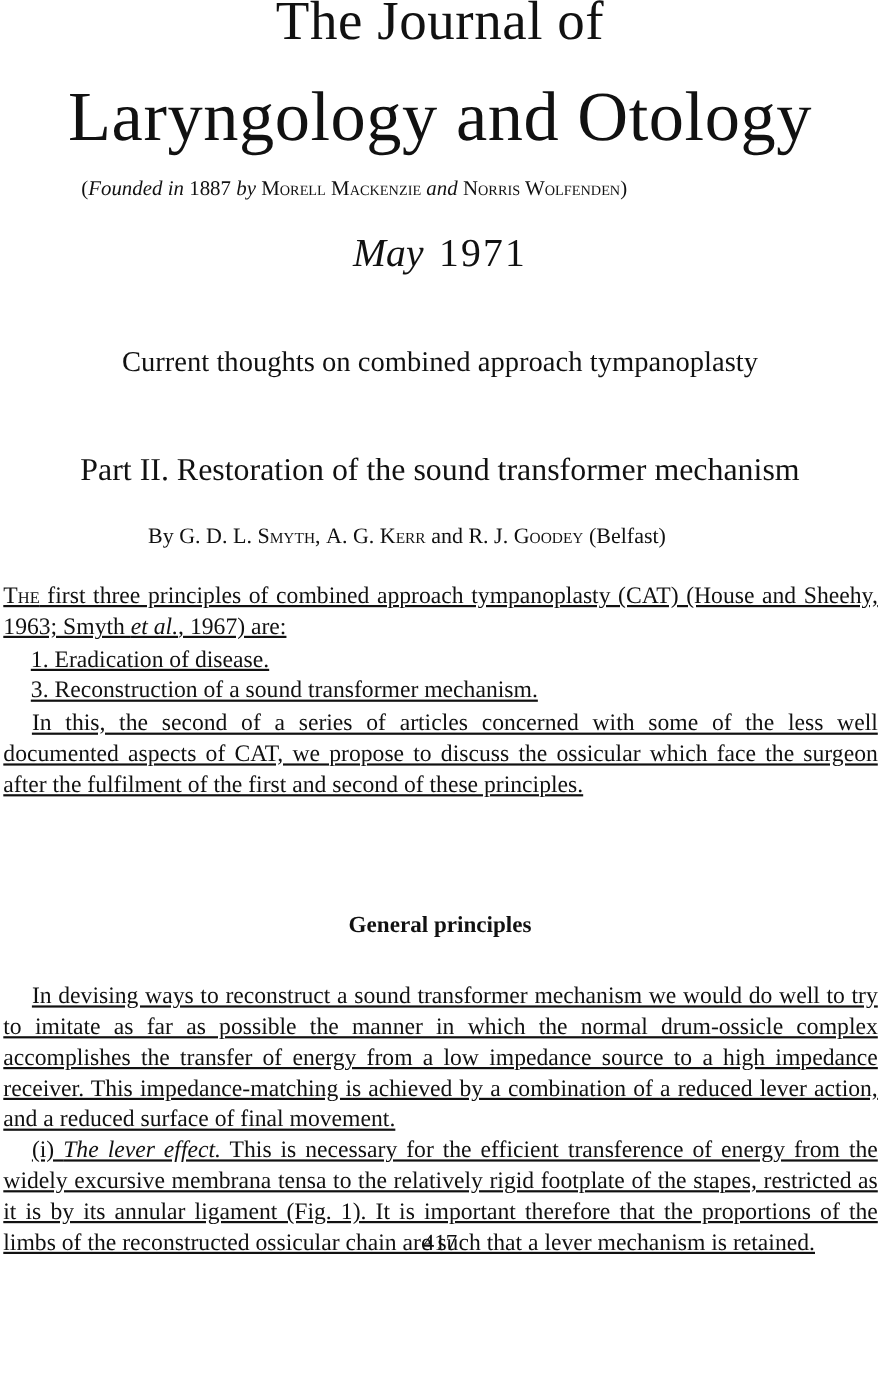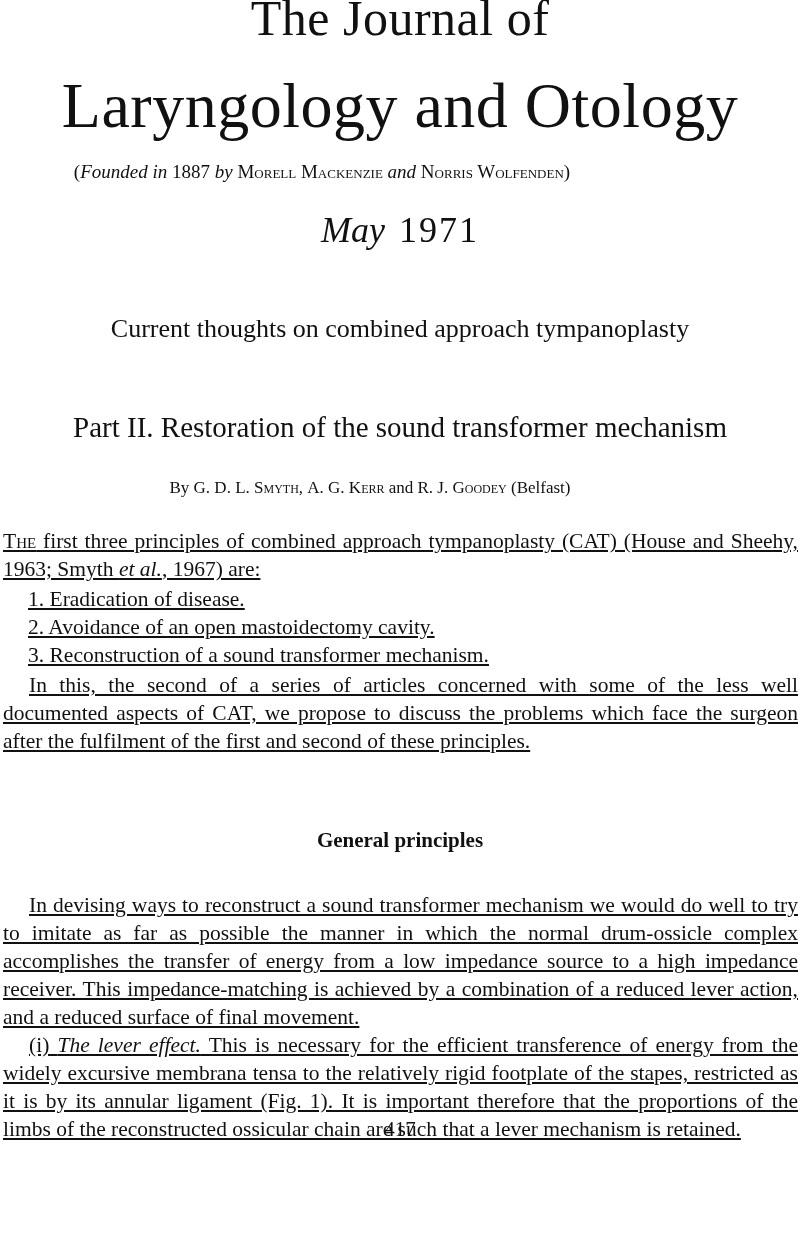--- a/index.html
+++ b/index.html
@@ -61,21 +61,21 @@
     }
     .article-subtitle {
       position: absolute;
       top: 410px; left: 0; width: 800px;
       font-size: 29px;
       line-height: 34px;
     }
     .byline {
       position: absolute;
       top: 475px; left: 0; width: 740px;
-      font-size: 17px;
+      font-size: 20px;
       line-height: 26px;
     }
     .body {
       position: absolute;
       left: 3px; width: 795px;
       font-size: 21.5px;
       line-height: 28px;
       text-align: justify;
       text-decoration: underline;
     }
@@ -120,24 +120,23 @@
   </div>
 
   <div class="article-subtitle center">Part II. Restoration of the sound transformer mechanism</div>
 
   <div class="byline center"><span>By</span> <span class="sc">G. D. L. Smyth</span>, <span class="sc">A. G. Kerr</span> <span>and</span> <span class="sc">R. J. Goodey</span> <span>(Belfast)</span></div>
 
   <div class="body" style="top: 527px;">
     <p><span class="sc">The</span><span> first three principles of combined approach tympanoplasty (CAT) (House and Sheehy, 1963; Smyth </span><em>et al.</em><span>, 1967) are:</span></p>
     <ul class="list" style="margin-top:2px;">
       <li>1. Eradication of disease.</li>
-      <li>2. Avoidance of an open mastoidectomy cavity.</li>
       <li>3. Reconstruction of a sound transformer mechanism.</li>
     </ul>
-    <p class="indent" style="margin-top:2px;">In this, the second of a series of articles concerned with some of the less well documented aspects of CAT, we propose to discuss the problems which face the surgeon after the fulfilment of the first and second of these principles.</p>
+    <p class="indent" style="margin-top:2px;">In this, the second of a series of articles concerned with some of the less well documented aspects of CAT, we propose to discuss the ossicular which face the surgeon after the fulfilment of the first and second of these principles.</p>
   </div>
 
   <div class="section-heading center">General principles</div>
 
   <div class="body" style="top: 856px; margin-top: 35px;">
     <p class="indent">In devising ways to reconstruct a sound transformer mechanism we would do well to try to imitate as far as possible the manner in which the normal drum-ossicle complex accomplishes the transfer of energy from a low impedance source to a high impedance receiver. This impedance-matching is achieved by a combination of a reduced lever action, and a reduced surface of final movement.</p>
     <p class="indent"><span>(i) </span><em>The lever effect.</em><span> This is necessary for the efficient transference of energy from the widely excursive membrana tensa to the relatively rigid footplate of the stapes, restricted as it is by its annular ligament (Fig. 1). It is important therefore that the proportions of the limbs of the reconstructed ossicular chain are such that a lever mechanism is retained.</span></p>
   </div>
 
   <div class="page-number center">417</div>

